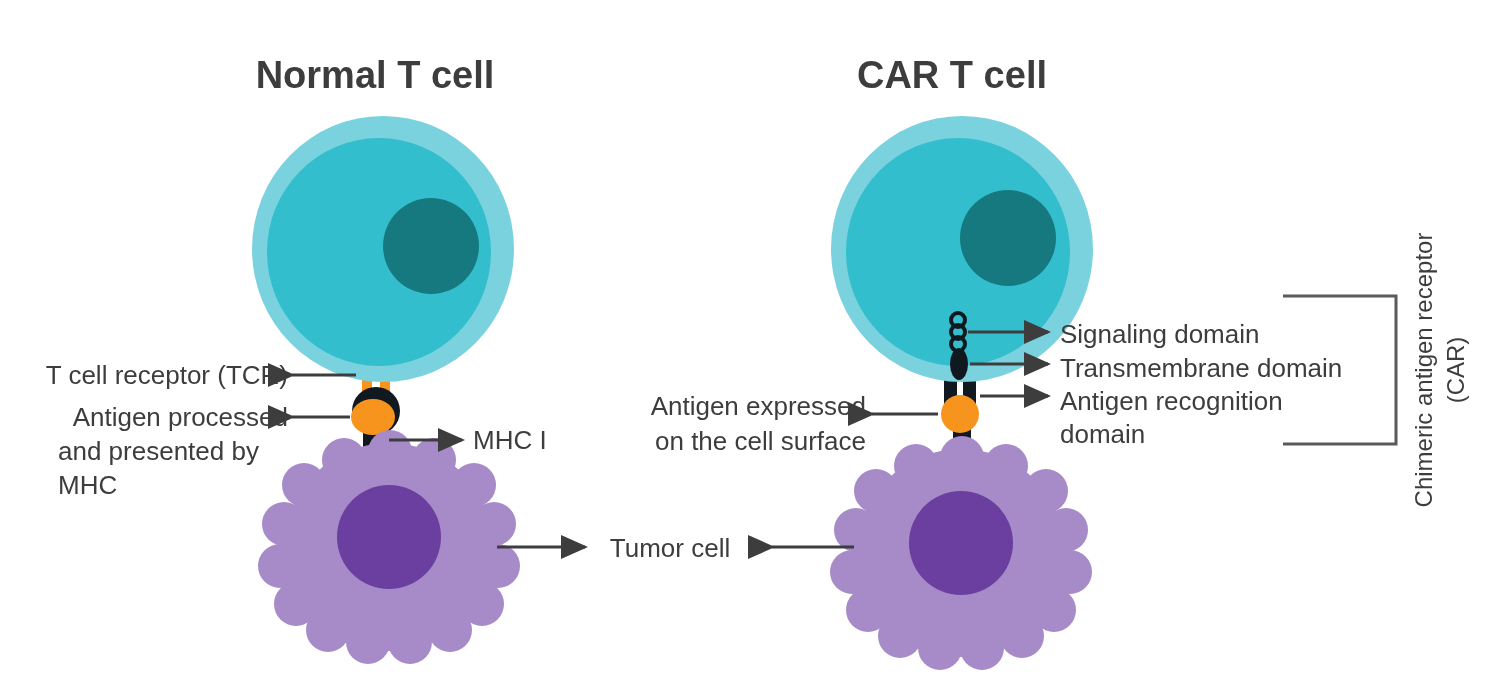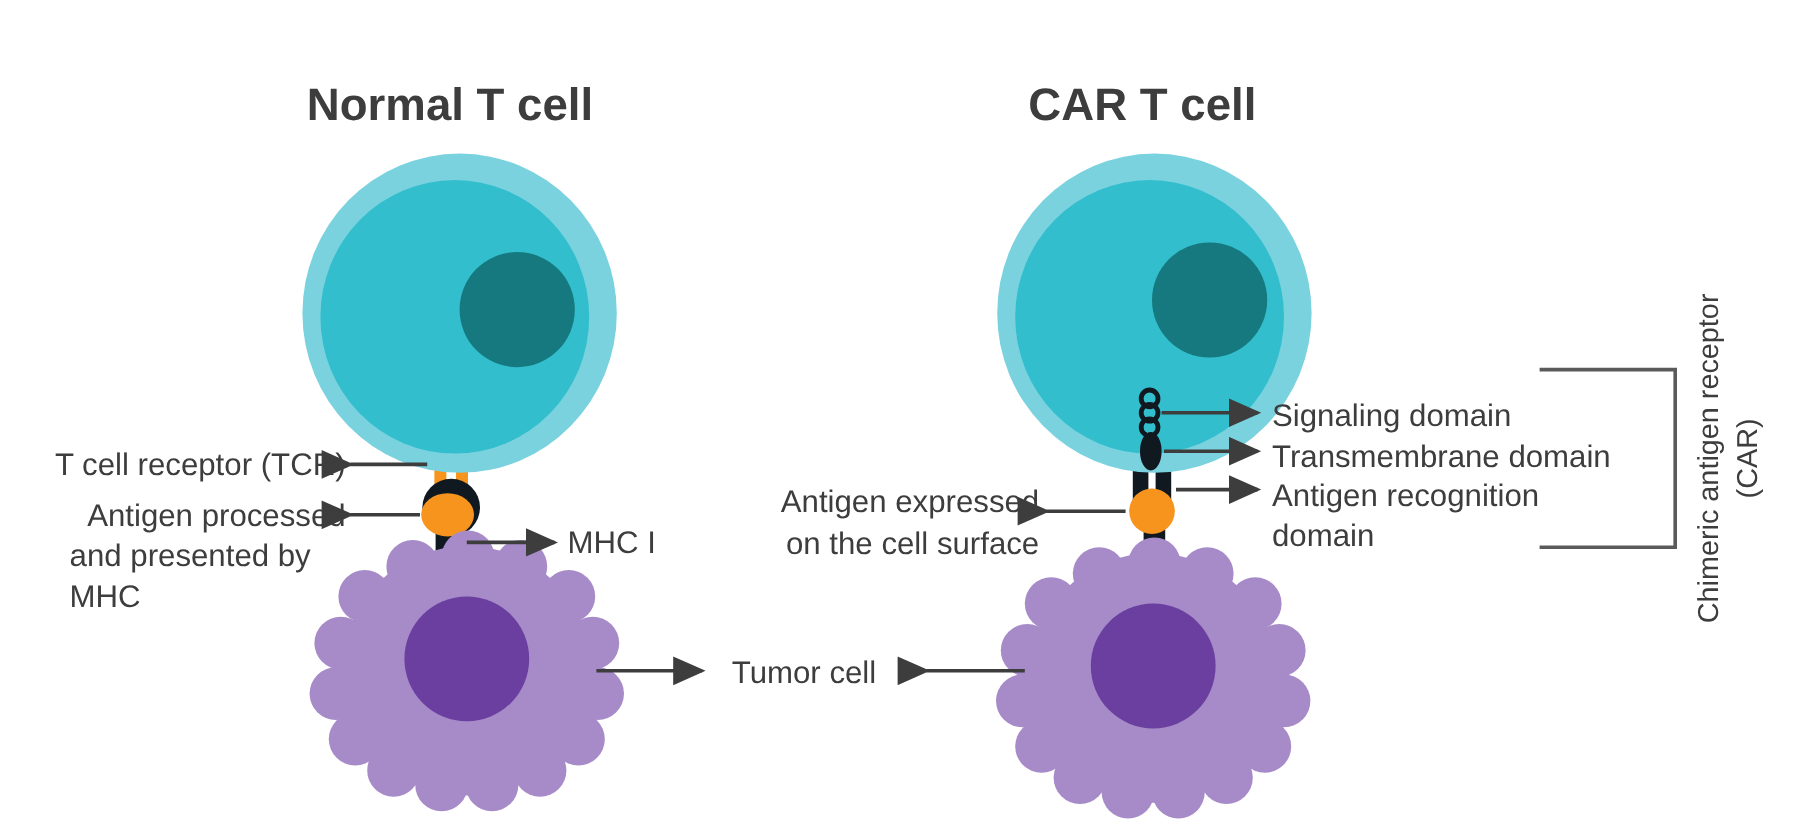--- a/index.html
+++ b/index.html
@@ -11,21 +11,21 @@
     width: 1500px;
     height: 700px;
     position: relative;
     overflow: hidden;
     font-family: "Liberation Sans", sans-serif;
     color: #3d3d3d;
   }
   #diagram-root {
     position: absolute;
     left: 0;
-    top: 12px;
+    top: 0;
     width: 1500px;
     height: 568px;
   }
   svg.figure {
     display: block;
     width: 1500px;
     height: 700px;
   }
   .panel-title {
     font-family: "Liberation Sans", sans-serif;

